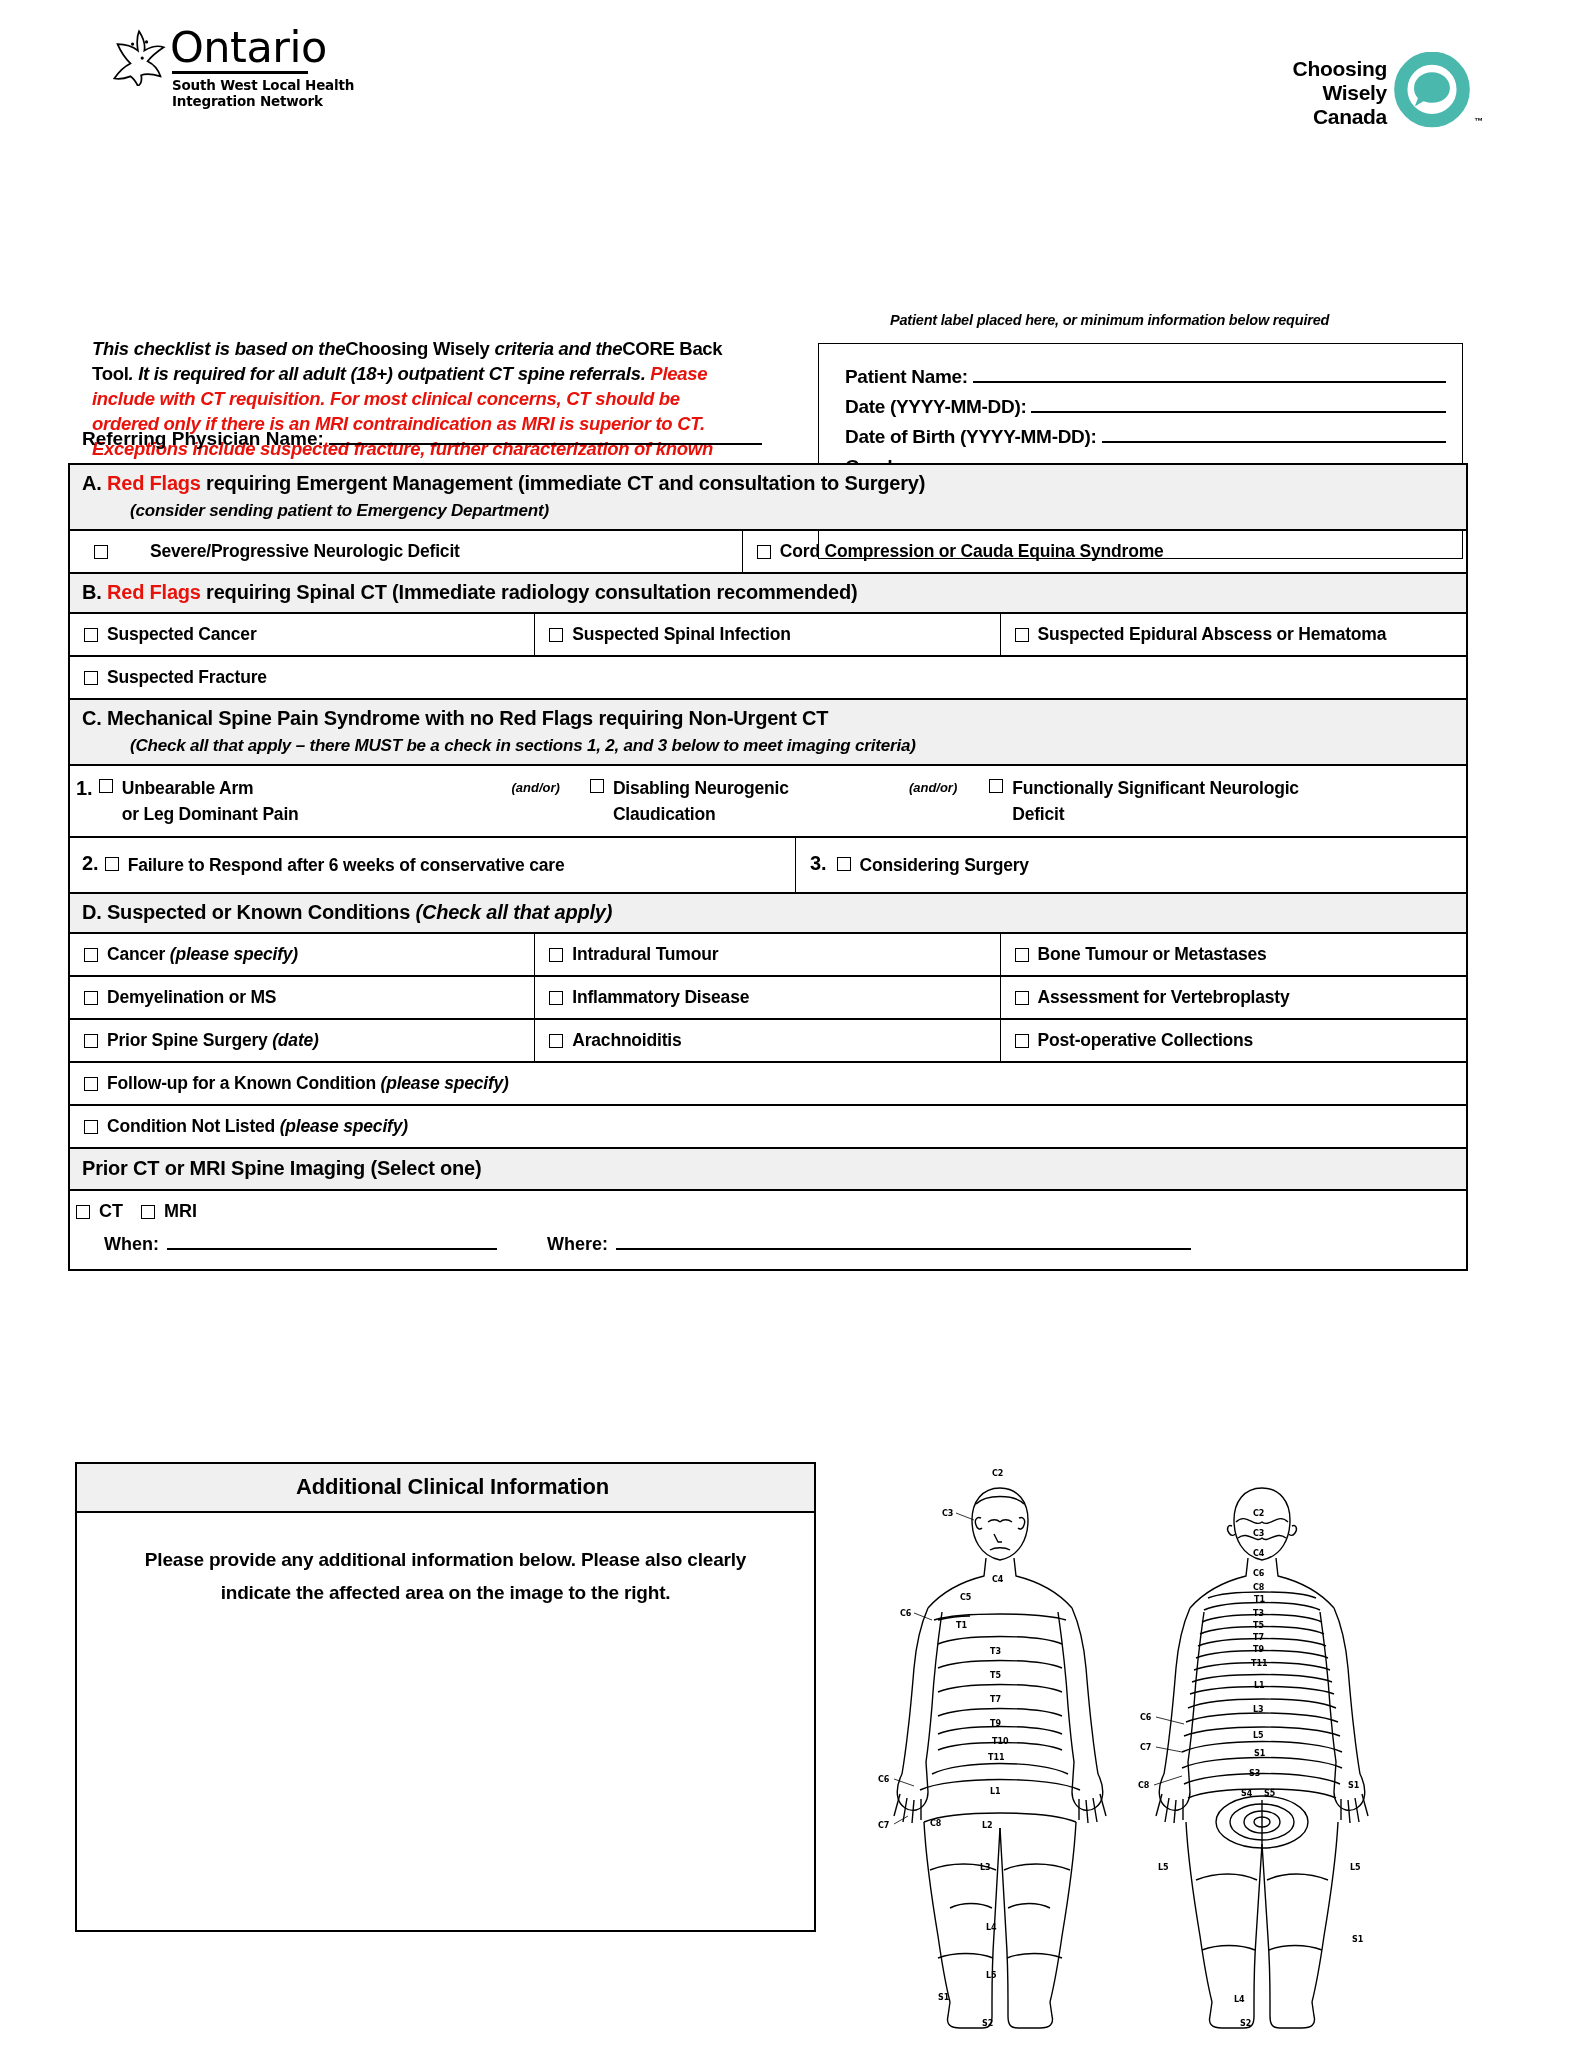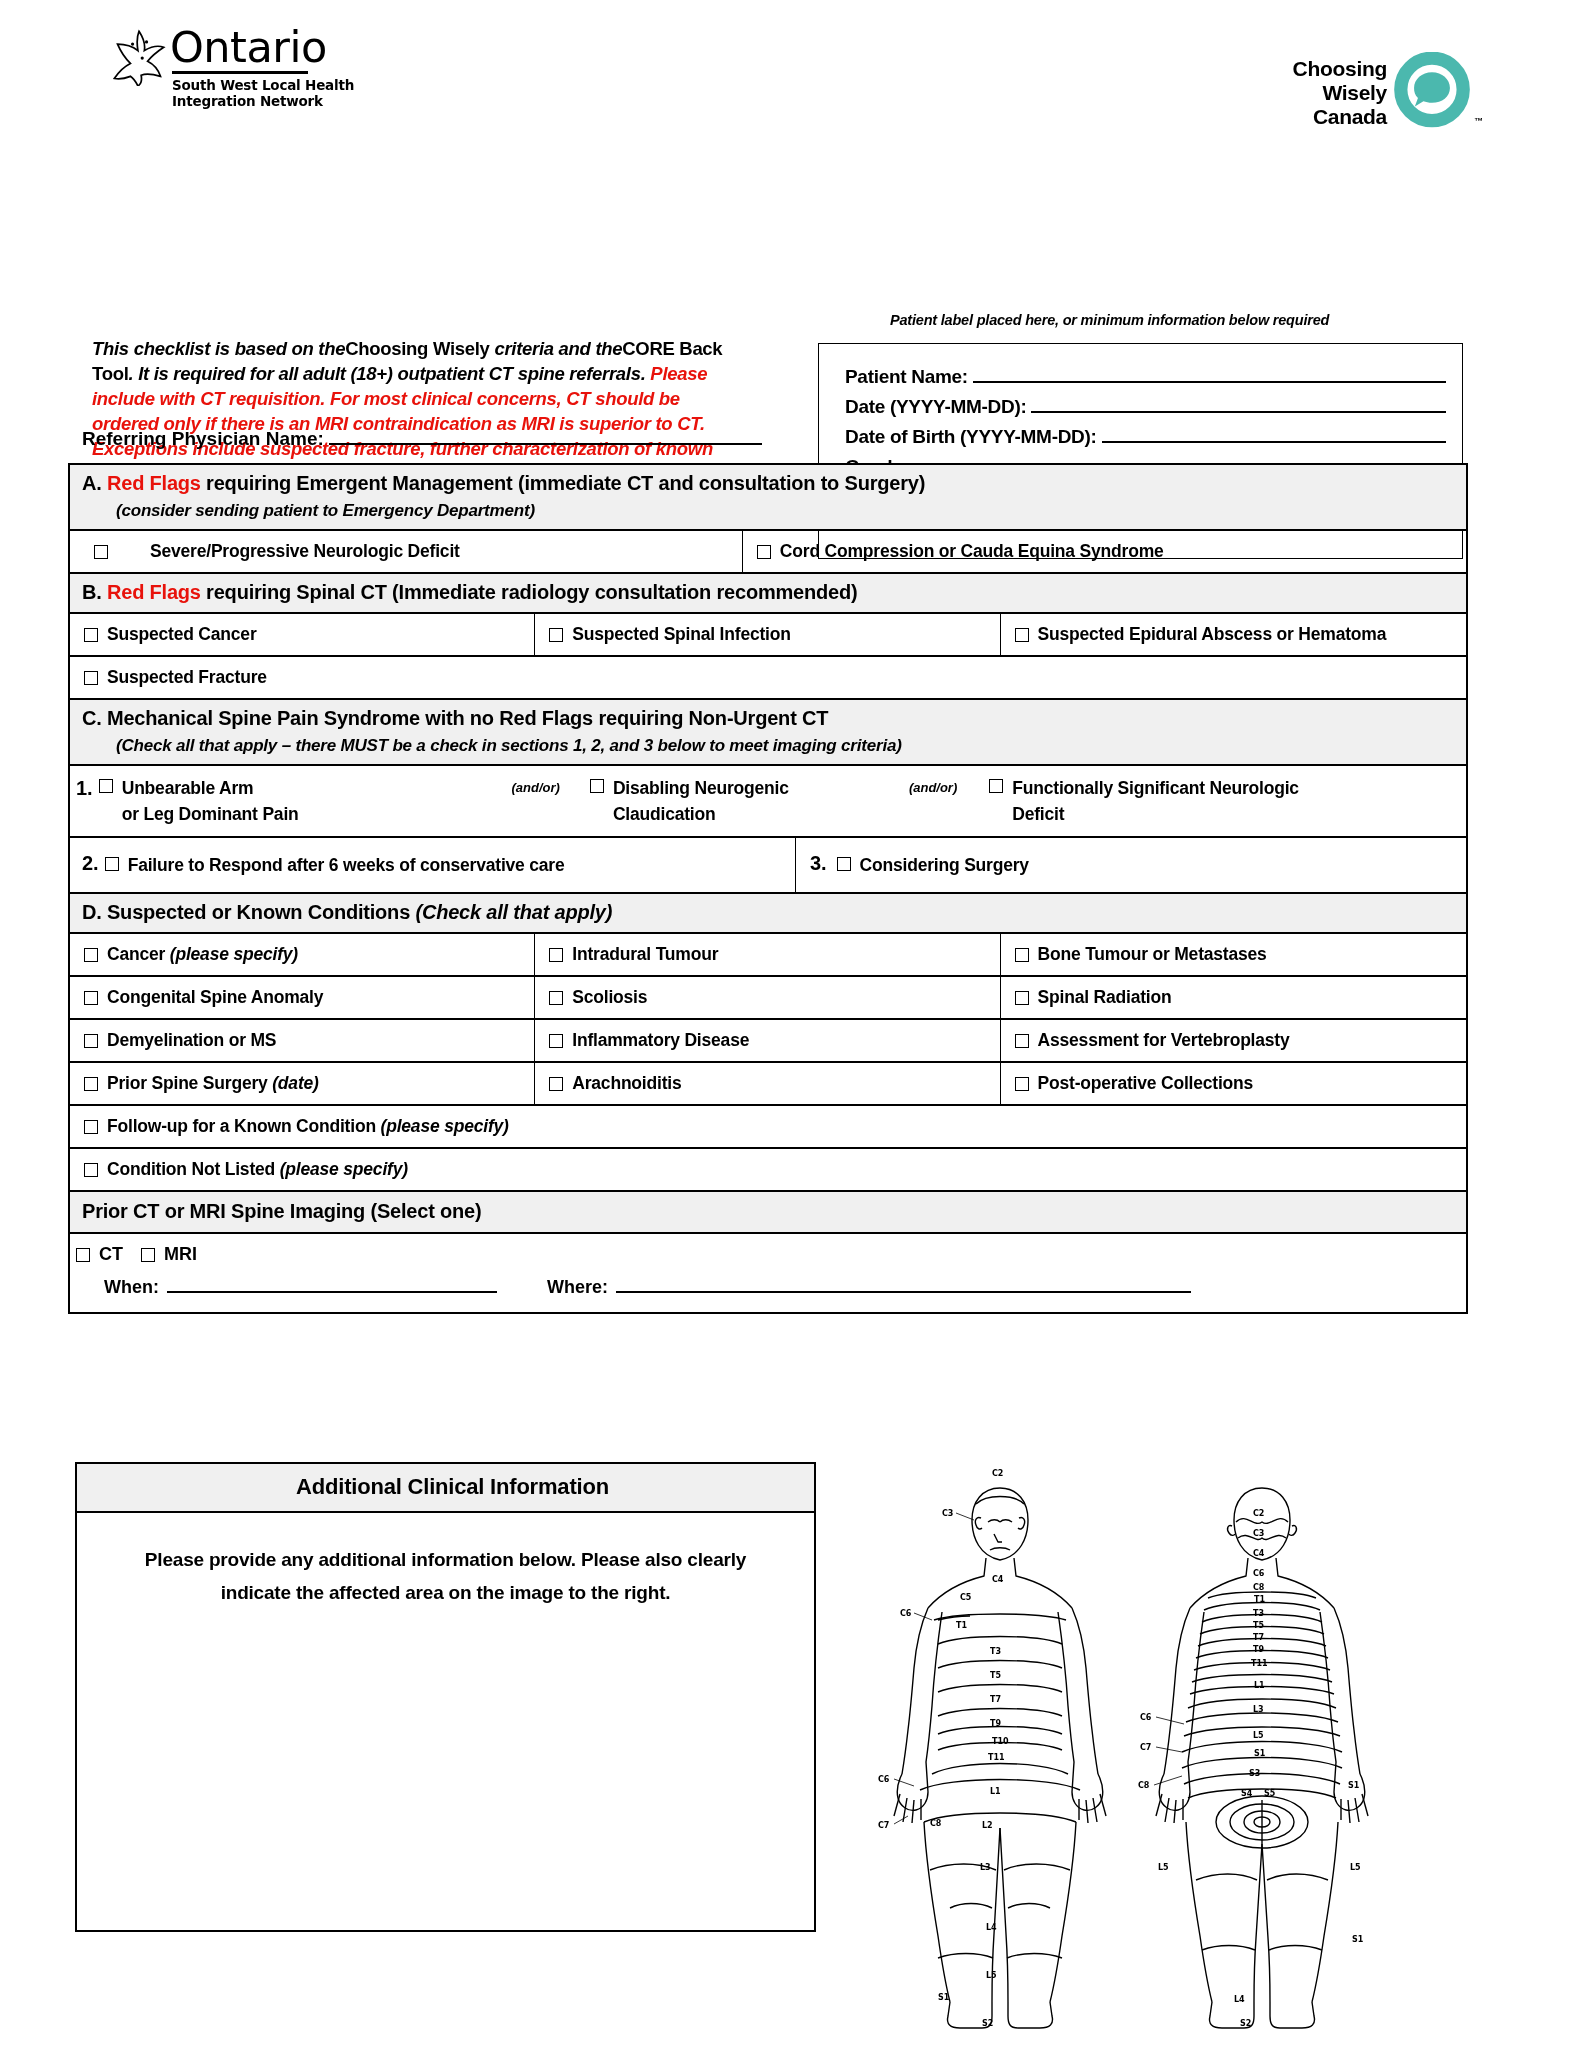--- a/index.html
+++ b/index.html
@@ -107,21 +107,21 @@
   .sec-head {
     background: #f0f0f0;
     border-bottom: 2.5px solid #000;
     padding: 7px 12px 8px 12px;
   }
   .sec-head .line1 {
     font-size: 20px; font-weight: bold; letter-spacing: -0.2px;
   }
   .sec-head .line2 {
     font-size: 17px; font-weight: bold; font-style: italic;
-    margin-top: 6px; margin-left: 34px; letter-spacing: -0.2px;
+    margin-top: 6px; margin-left: 48px; letter-spacing: -0.2px;
   }
   .row { display: flex; border-bottom: 2.5px solid #000; }
   .row:last-child { border-bottom: none; }
   .cell {
     padding: 10px 10px 10px 14px;
     font-size: 17.5px; font-weight: bold;
     display: flex; align-items: flex-start;
     border-right: 1.5px solid #000;
     letter-spacing: -0.2px;
   }
@@ -383,34 +383,20 @@
       <div class="cell c3">
         <span class="cb"></span>
         <span>Intradural Tumour</span>
       </div>
       <div class="cell c3">
         <span class="cb"></span>
         <span>Bone Tumour or Metastases</span>
       </div>
     </div>
 
-    <div class="row">
-      <div class="cell c3">
-        <span class="cb"></span>
-        <span>Congenital Spine Anomaly</span>
-      </div>
-      <div class="cell c3">
-        <span class="cb"></span>
-        <span>Scoliosis</span>
-      </div>
-      <div class="cell c3">
-        <span class="cb"></span>
-        <span>Spinal Radiation</span>
-      </div>
-    </div>
 
     <div class="row">
       <div class="cell c3">
         <span class="cb"></span>
         <span>Demyelination or MS</span>
       </div>
       <div class="cell c3">
         <span class="cb"></span>
         <span>Inflammatory Disease</span>
       </div>

